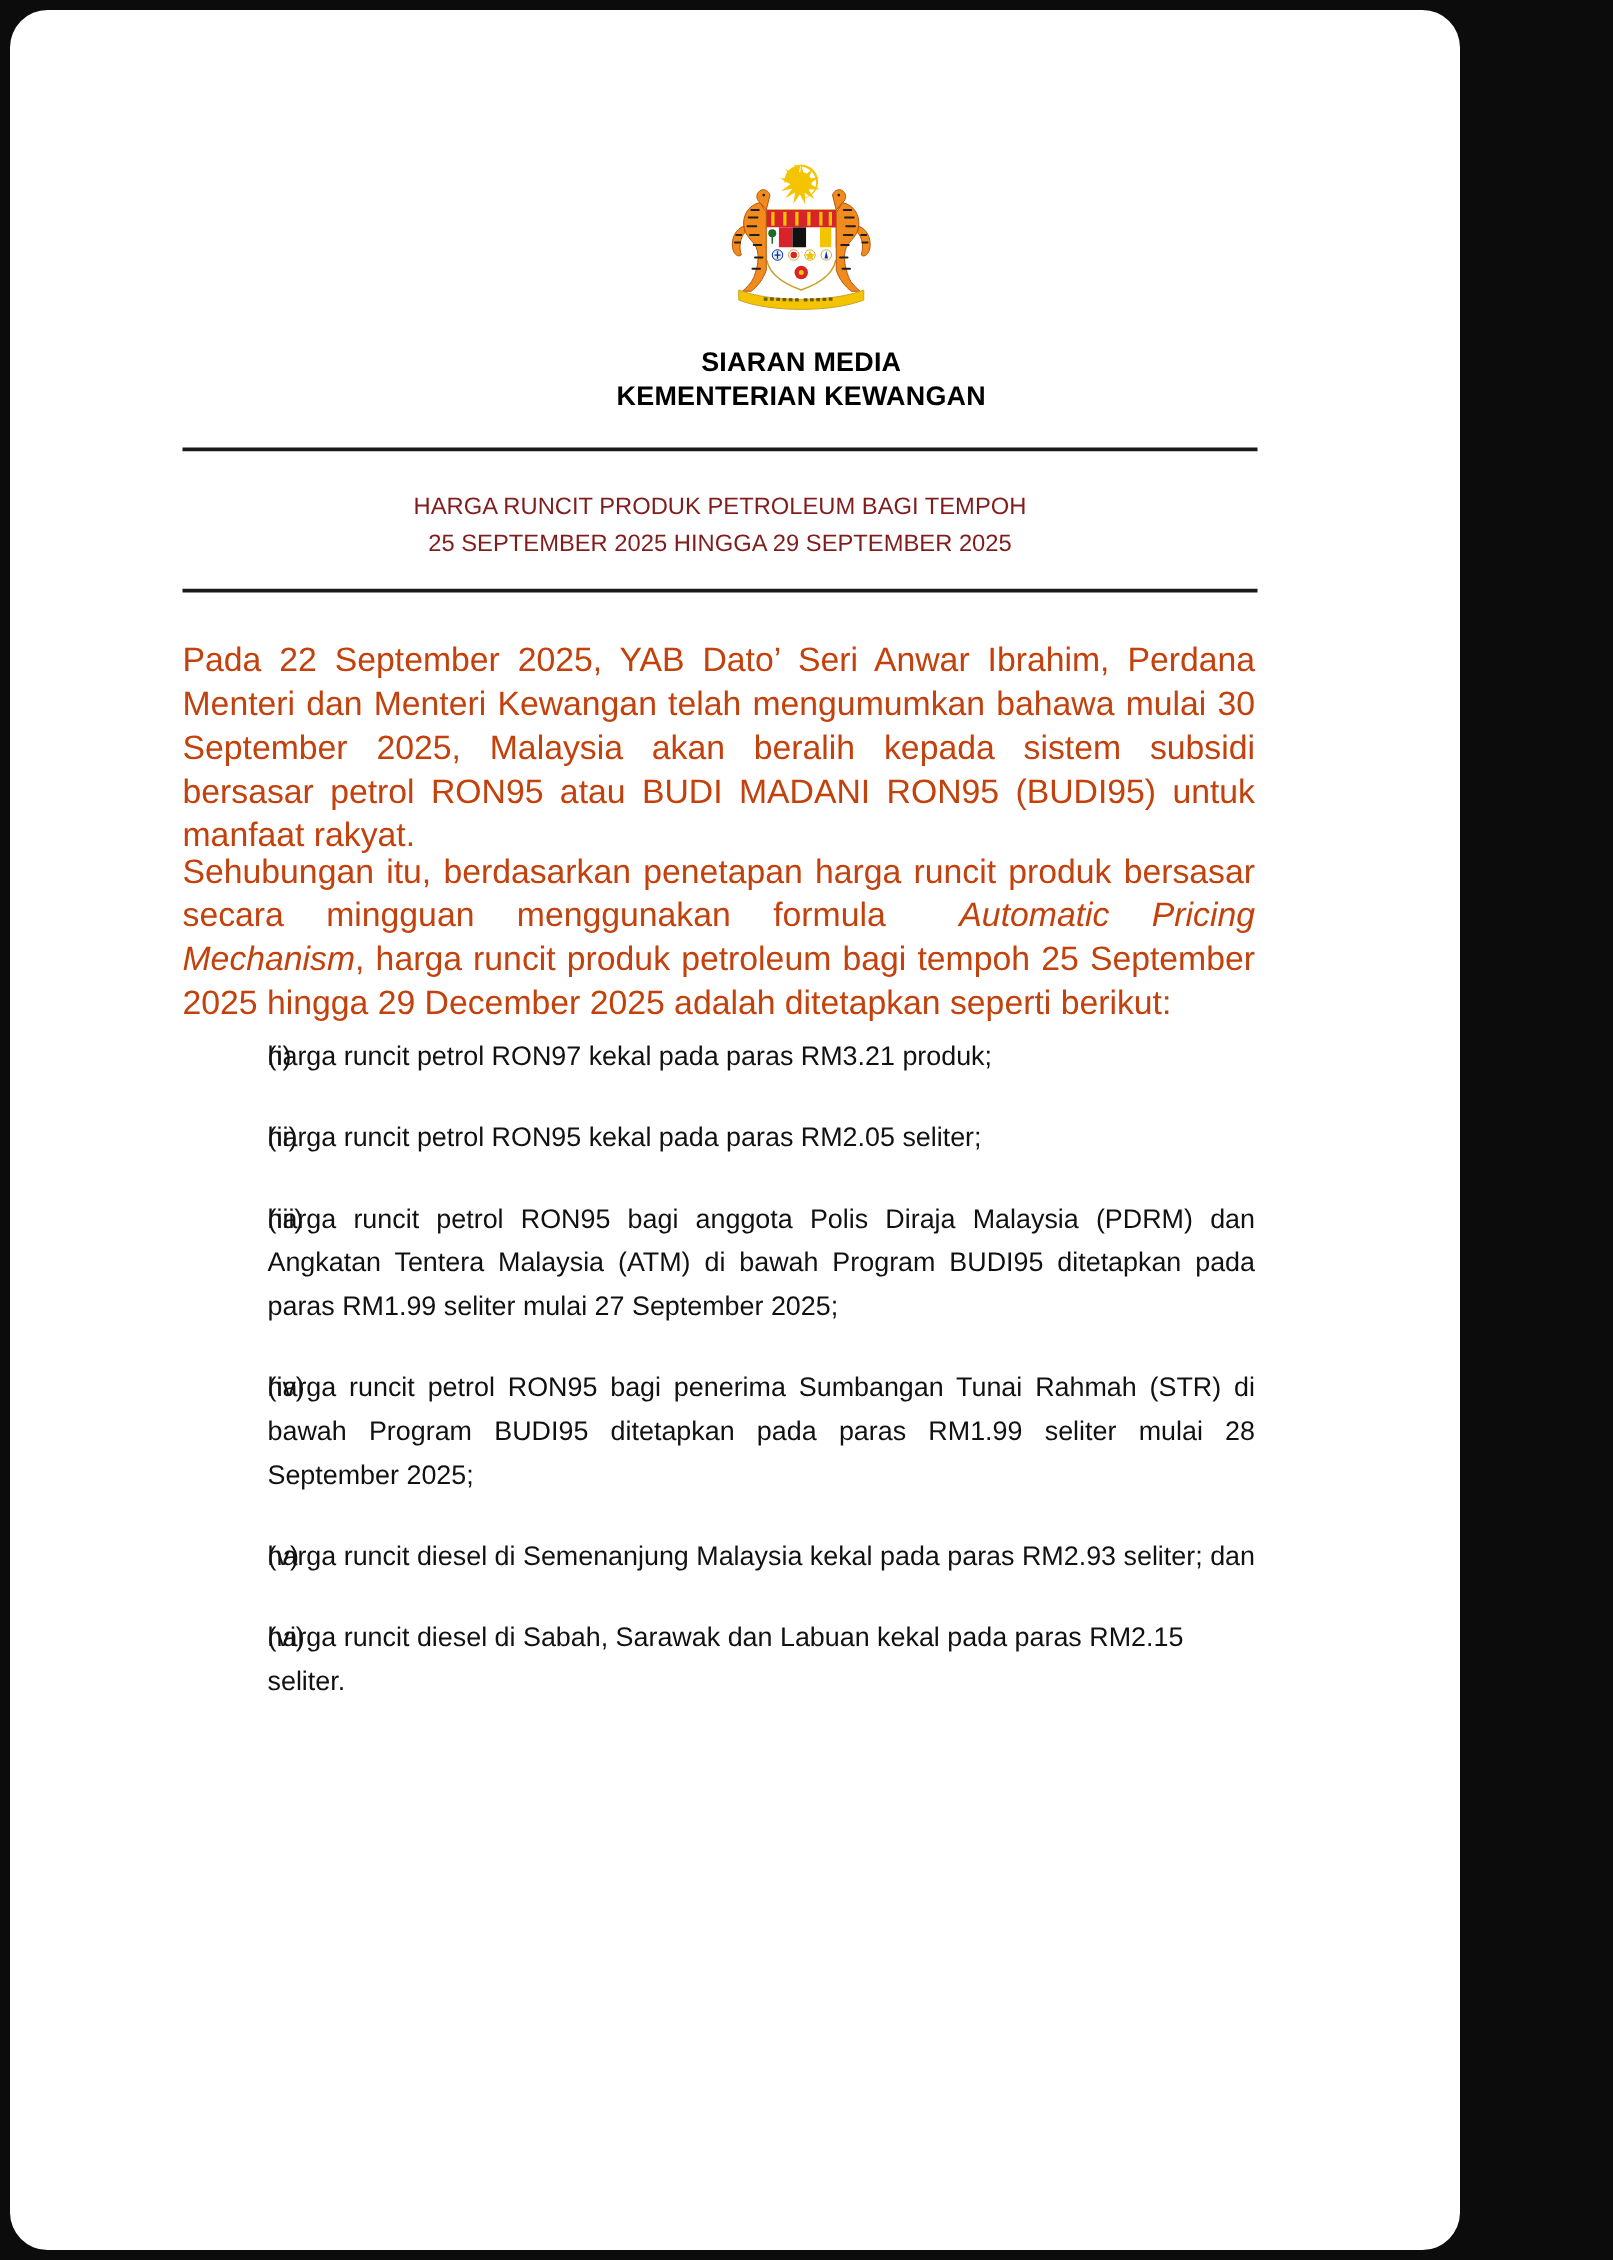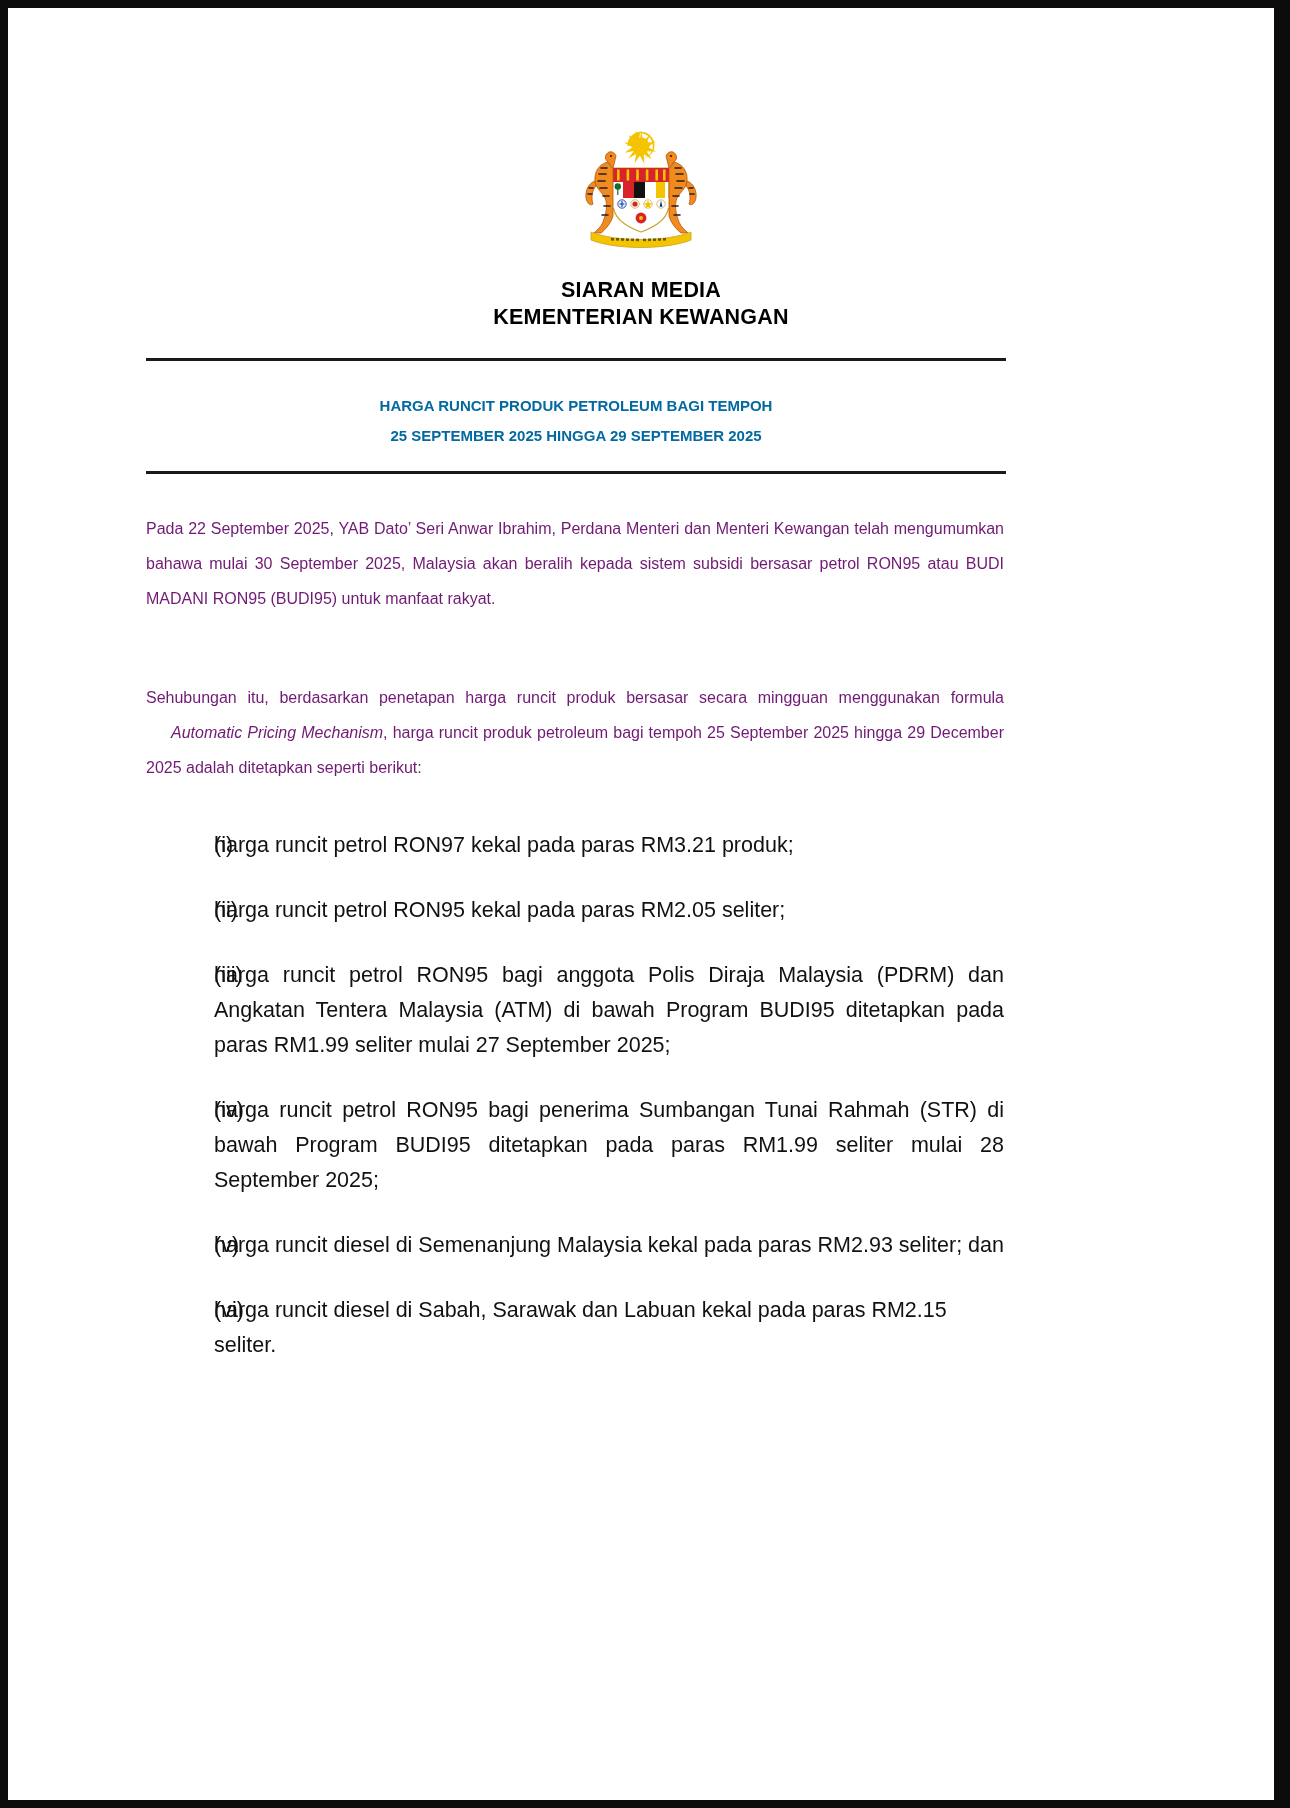--- a/index.html
+++ b/index.html
@@ -19,25 +19,26 @@
     position: relative;
     width: 1290px;
     height: 1808px;
     background: #0c0c0c;
   }
 
   .page {
     position: absolute;
     left: 8px;
     top: 8px;
-    width: 1266px;
+    width: 1160px;
     height: 1792px;
     background: #ffffff;
     box-sizing: border-box;
     overflow: hidden;
+    border-radius: 30px;
   }
 
   
   .crest-wrap {
     position: absolute;
     left: 0;
     top: 118px;
     width: 1266px;
     text-align: center;
   }
@@ -72,35 +73,35 @@
   }
   .rule-top { top: 350px; }
   .rule-bottom { top: 463px; }
 
   
   .title {
     position: absolute;
     left: 138px;
     width: 860px;
     text-align: center;
-    font-weight: bold;
-    font-size: 15px;
+    font-weight: normal;
+    font-size: 19px;
     line-height: 30px;
-    color: #0369a1;
+    color: #7f1d1d;
   }
   .title { top: 383px; }
 
   
   .body-block {
     position: absolute;
     left: 138px;
     width: 858px;
-    font-size: 16px;
+    font-size: 27px;
     line-height: 35px;
-    color: #701a75;
+    color: #c2410c;
     text-align: justify;
     text-justify: inter-word;
   }
   .para1 { top: 503px; }
   .para2 { top: 672px; }
 
   .italic { font-style: italic; margin-left: 25px; }
 
   
   .list {

